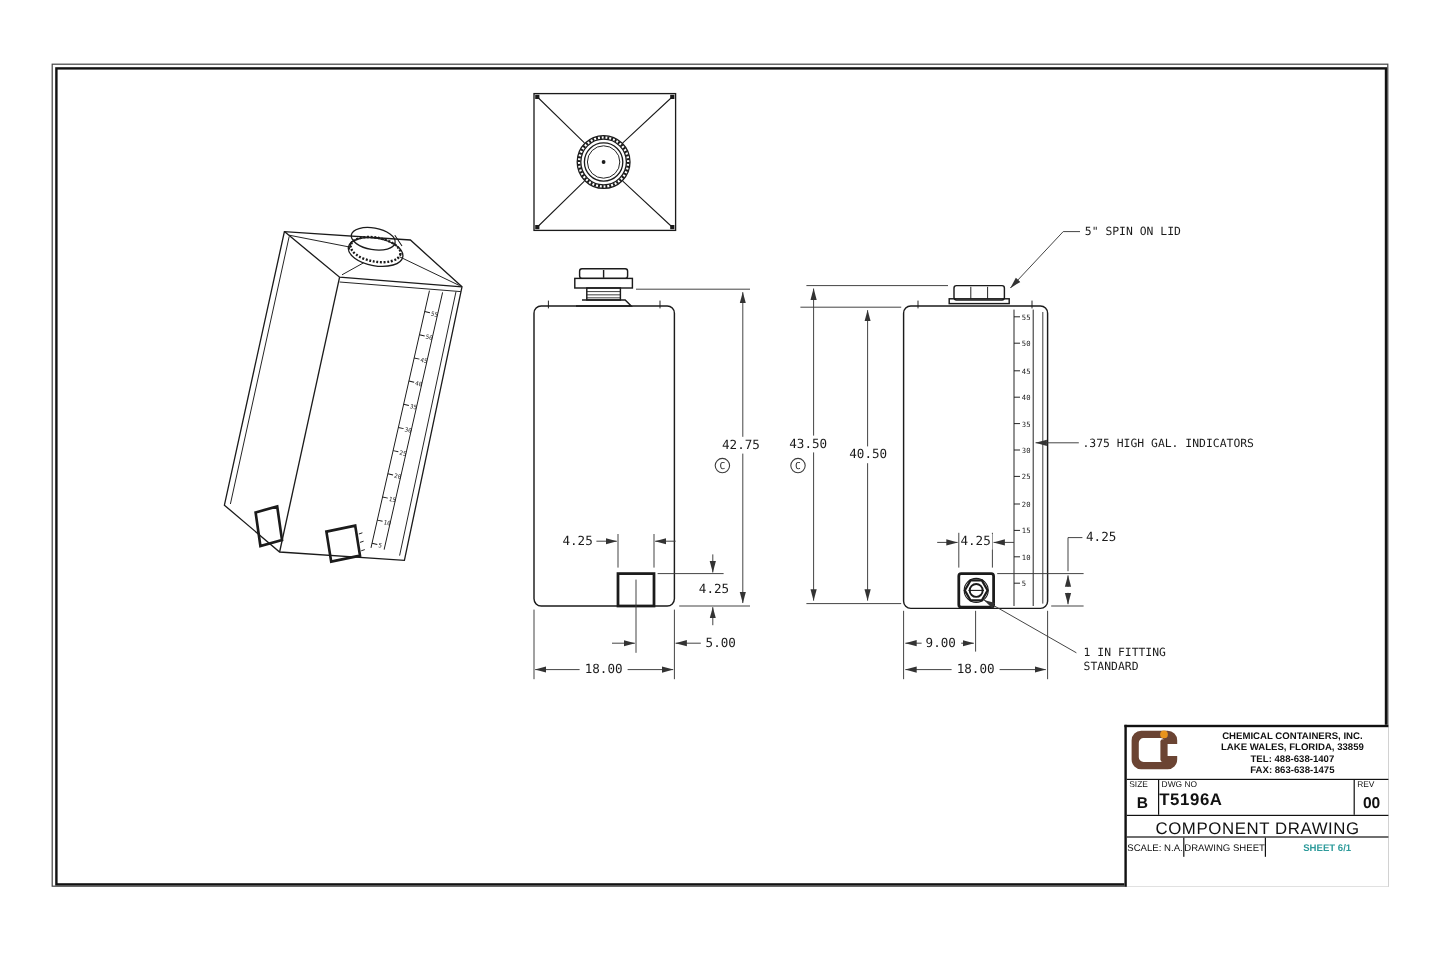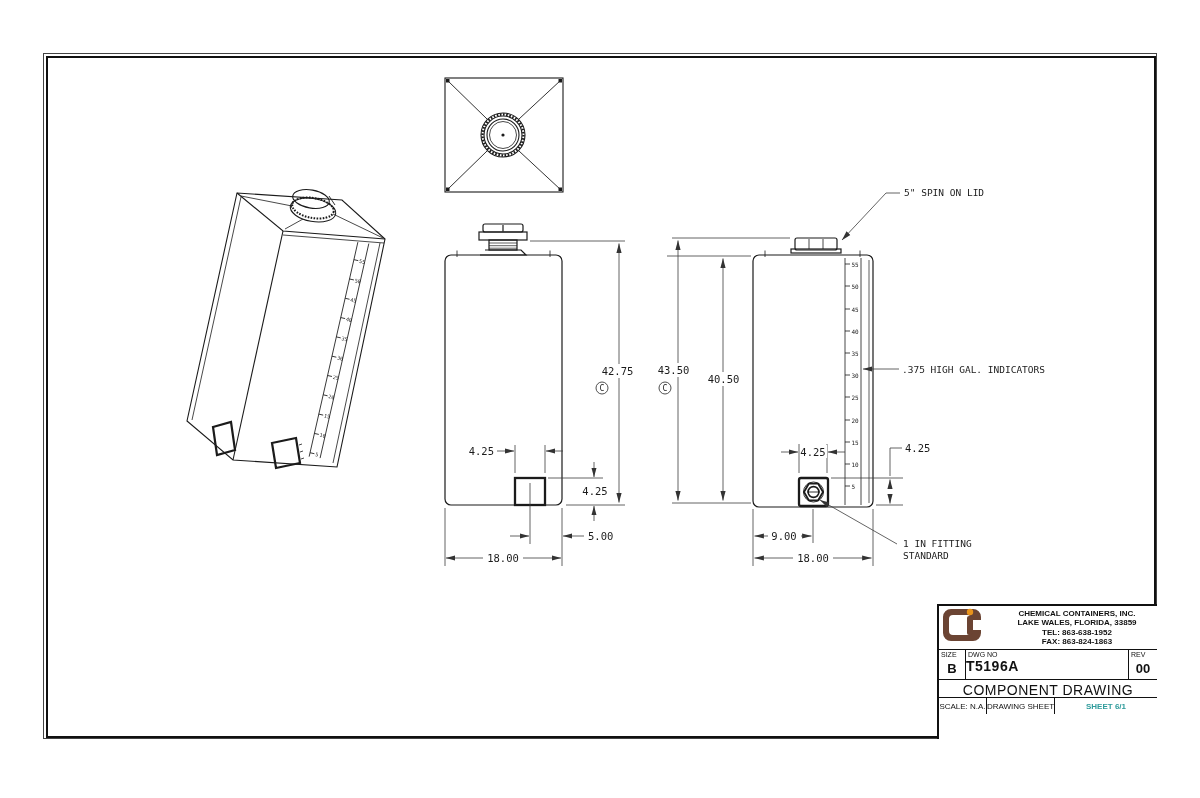--- a/index.html
+++ b/index.html
@@ -251,22 +251,22 @@
       <div class="logo">
         <svg width="48" height="38" viewBox="0 0 48 38">
           <path d="M12,3 h22 a8,8 0 0 1 8,8 v3 h-10 v-1 a4,4 0 0 0 -4,-4 h-14 a4,4 0 0 0 -4,4 v12 a4,4 0 0 0 4,4 h14 a4,4 0 0 0 4,-4 v-1 h10 v3 a8,8 0 0 1 -8,8 h-22 a8,8 0 0 1 -8,-8 v-16 a8,8 0 0 1 8,-8 Z" fill="#6b4433"></path>
           <rect x="28" y="10" width="6" height="19" rx="2" fill="#6b4433"></rect>
           <circle cx="31" cy="6" r="3.2" fill="#e8931c"></circle>
         </svg>
       </div>
       <div class="coinfo">
         <div>CHEMICAL CONTAINERS, INC.</div>
         <div>LAKE WALES, FLORIDA, 33859</div>
-        <div>TEL: 863-638-1952</div>
-        <div>FAX: 863-824-1863</div>
+        <div>TEL: 488-638-1407</div>
+        <div>FAX: 863-638-1475</div>
       </div>
     </div>
     <div class="tbrow r3">
       <div class="c csize">
         <div class="clbl">SIZE</div>
         <div class="cval">B</div>
       </div>
       <div class="c cdwg">
         <div class="clbl">DWG NO</div>
         <div class="cvalbig">T5196A</div>

